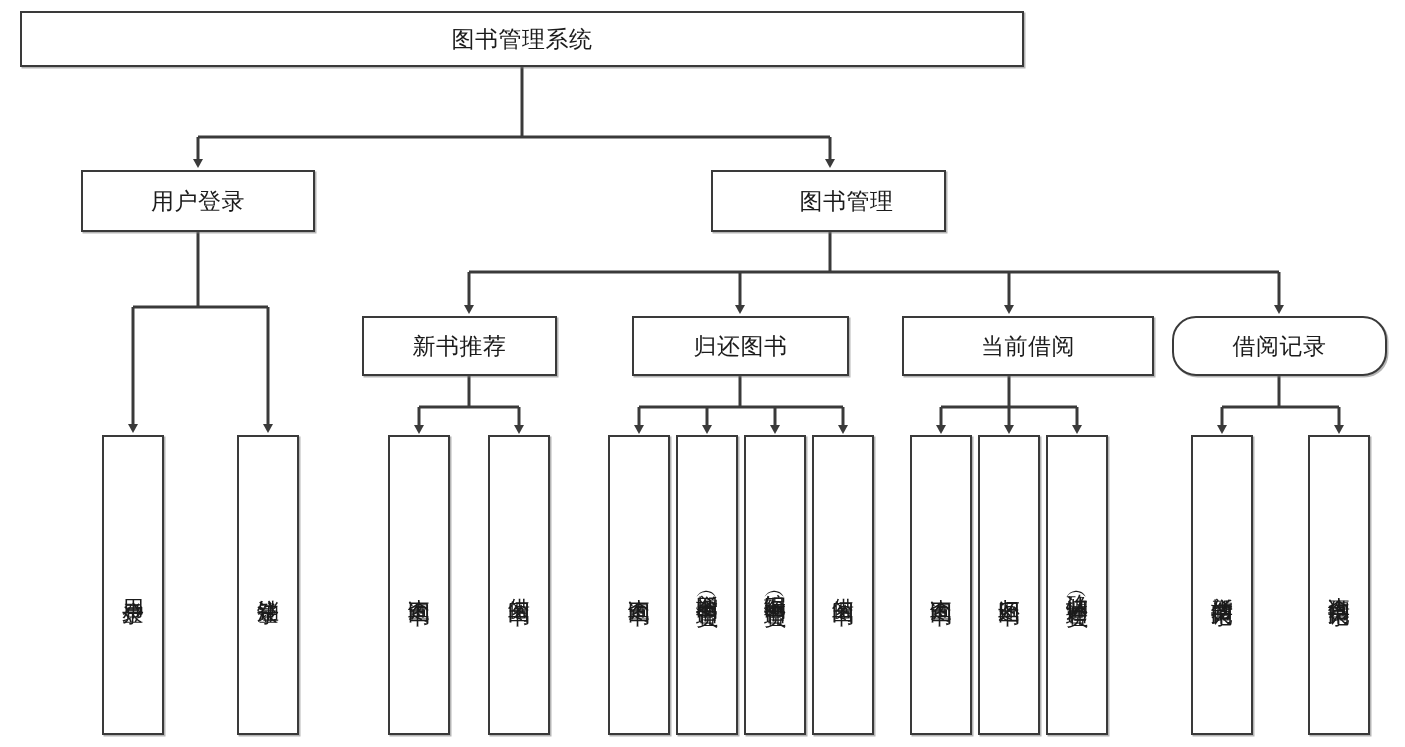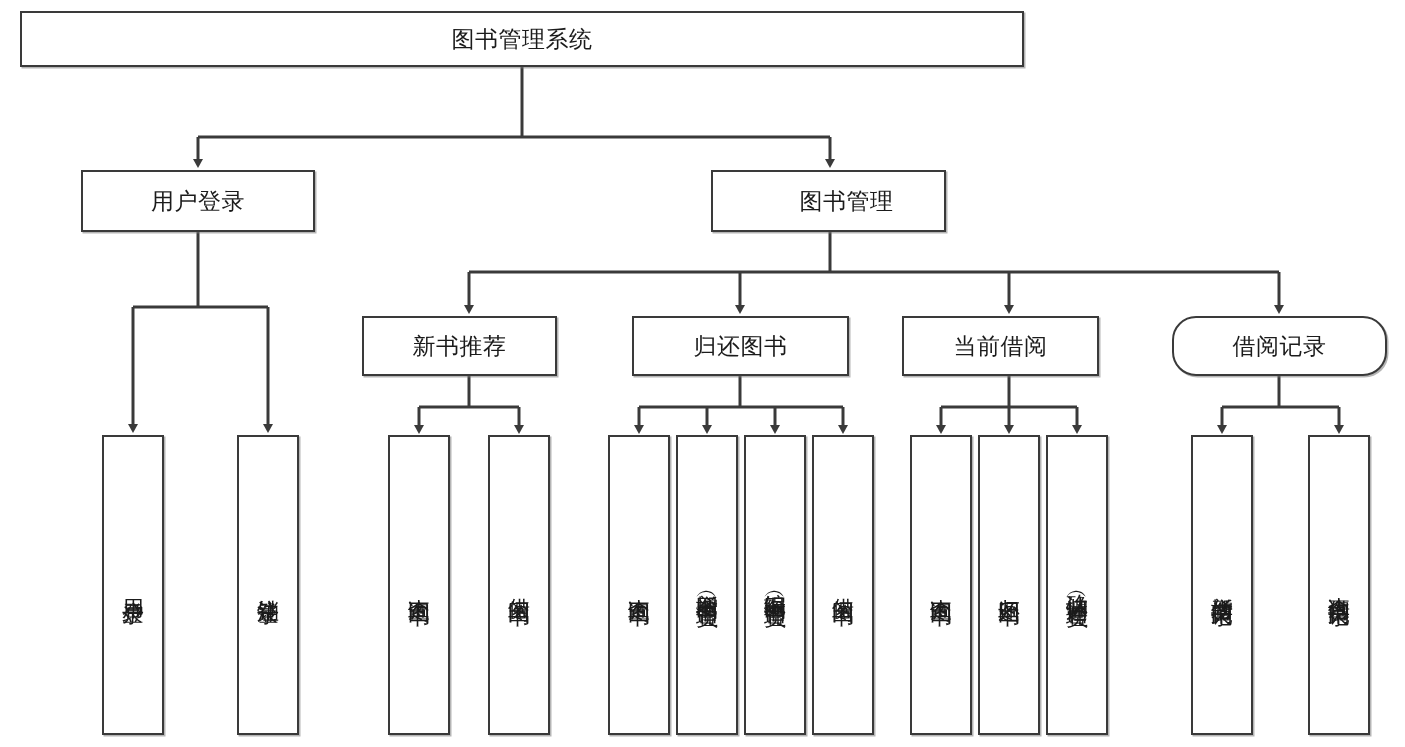--- a/index.html
+++ b/index.html
@@ -126,21 +126,21 @@
   <div class="node horiz" style="left:711px; top:170px; width:235px; height:62px;padding-left:36px;">
     <span>图书管理</span>
   </div>
 
   <div class="node horiz" style="left:362px; top:316px; width:195px; height:60px;">
     <span>新书推荐</span>
   </div>
   <div class="node horiz" style="left:632px; top:316px; width:217px; height:60px;">
     <span>归还图书</span>
   </div>
-  <div class="node horiz" style="left:902px; top:316px; width:197px; height:60px;">
+  <div class="node horiz" style="left:902px; top:316px; width:252px; height:60px;">
     <span>当前借阅</span>
   </div>
   <div class="node horiz" style="left:1172px; top:316px; width:215px; height:60px;border-radius:24px;">
     <span>借阅记录</span>
   </div>
 
   <div class="node vert" style="left:102px; top:435px; width:62px; height:300px;">
     <span class="vtext">用户登录</span>
   </div>
   <div class="node vert" style="left:237px; top:435px; width:62px; height:300px;">

